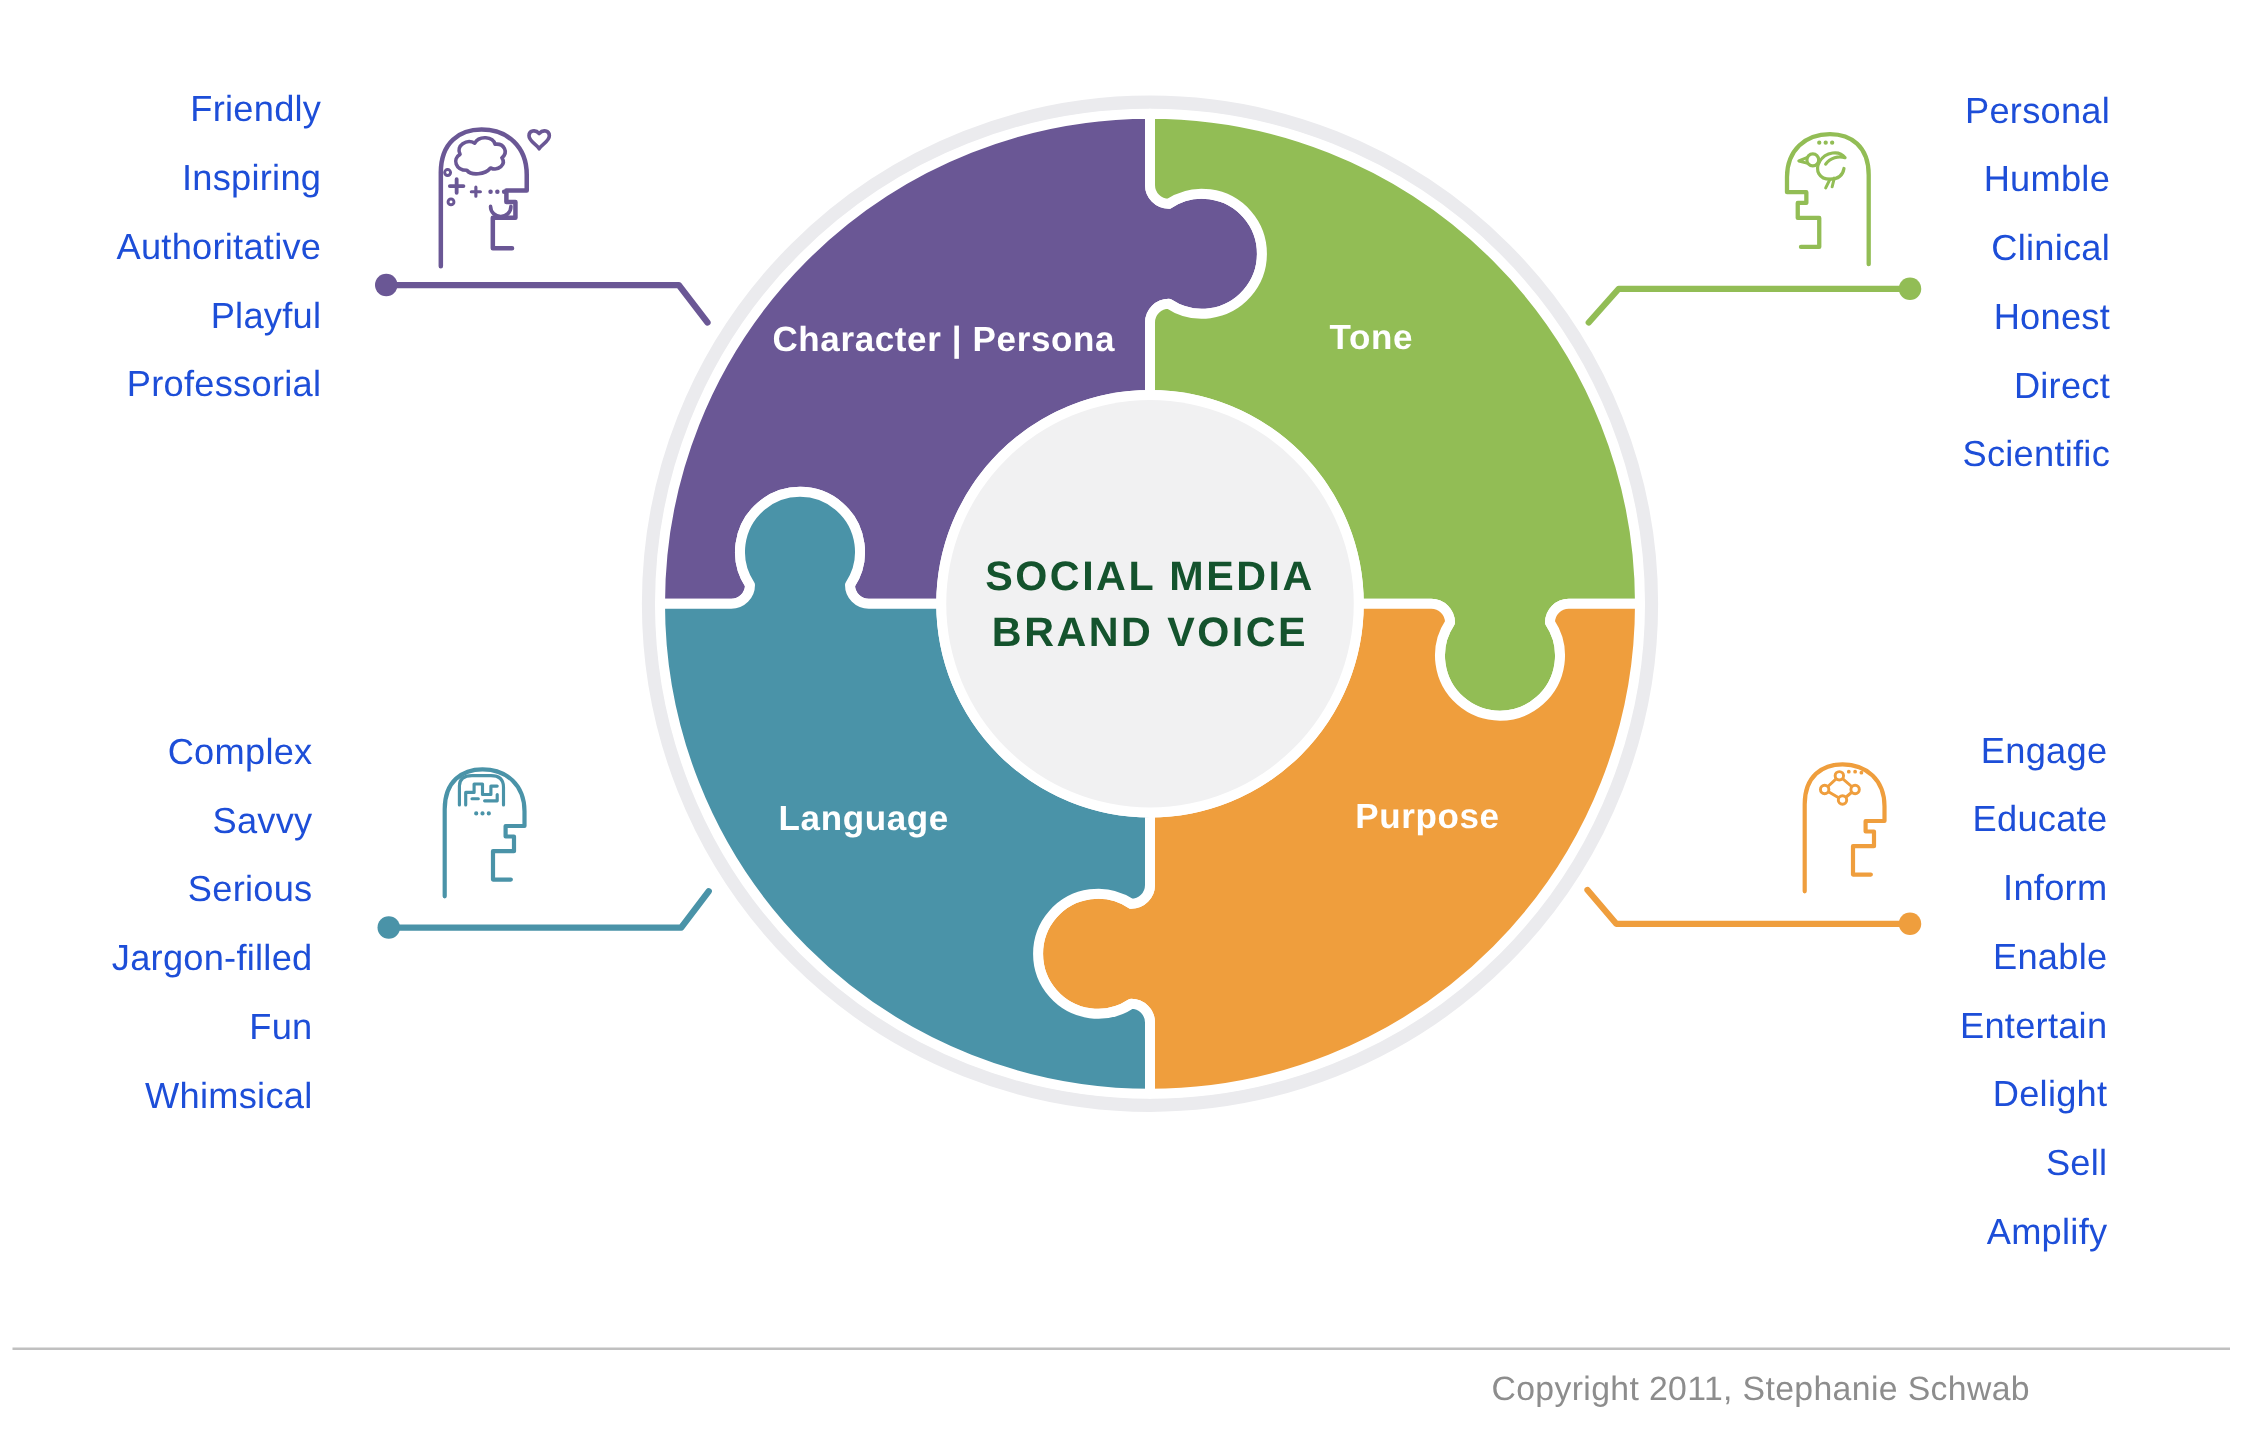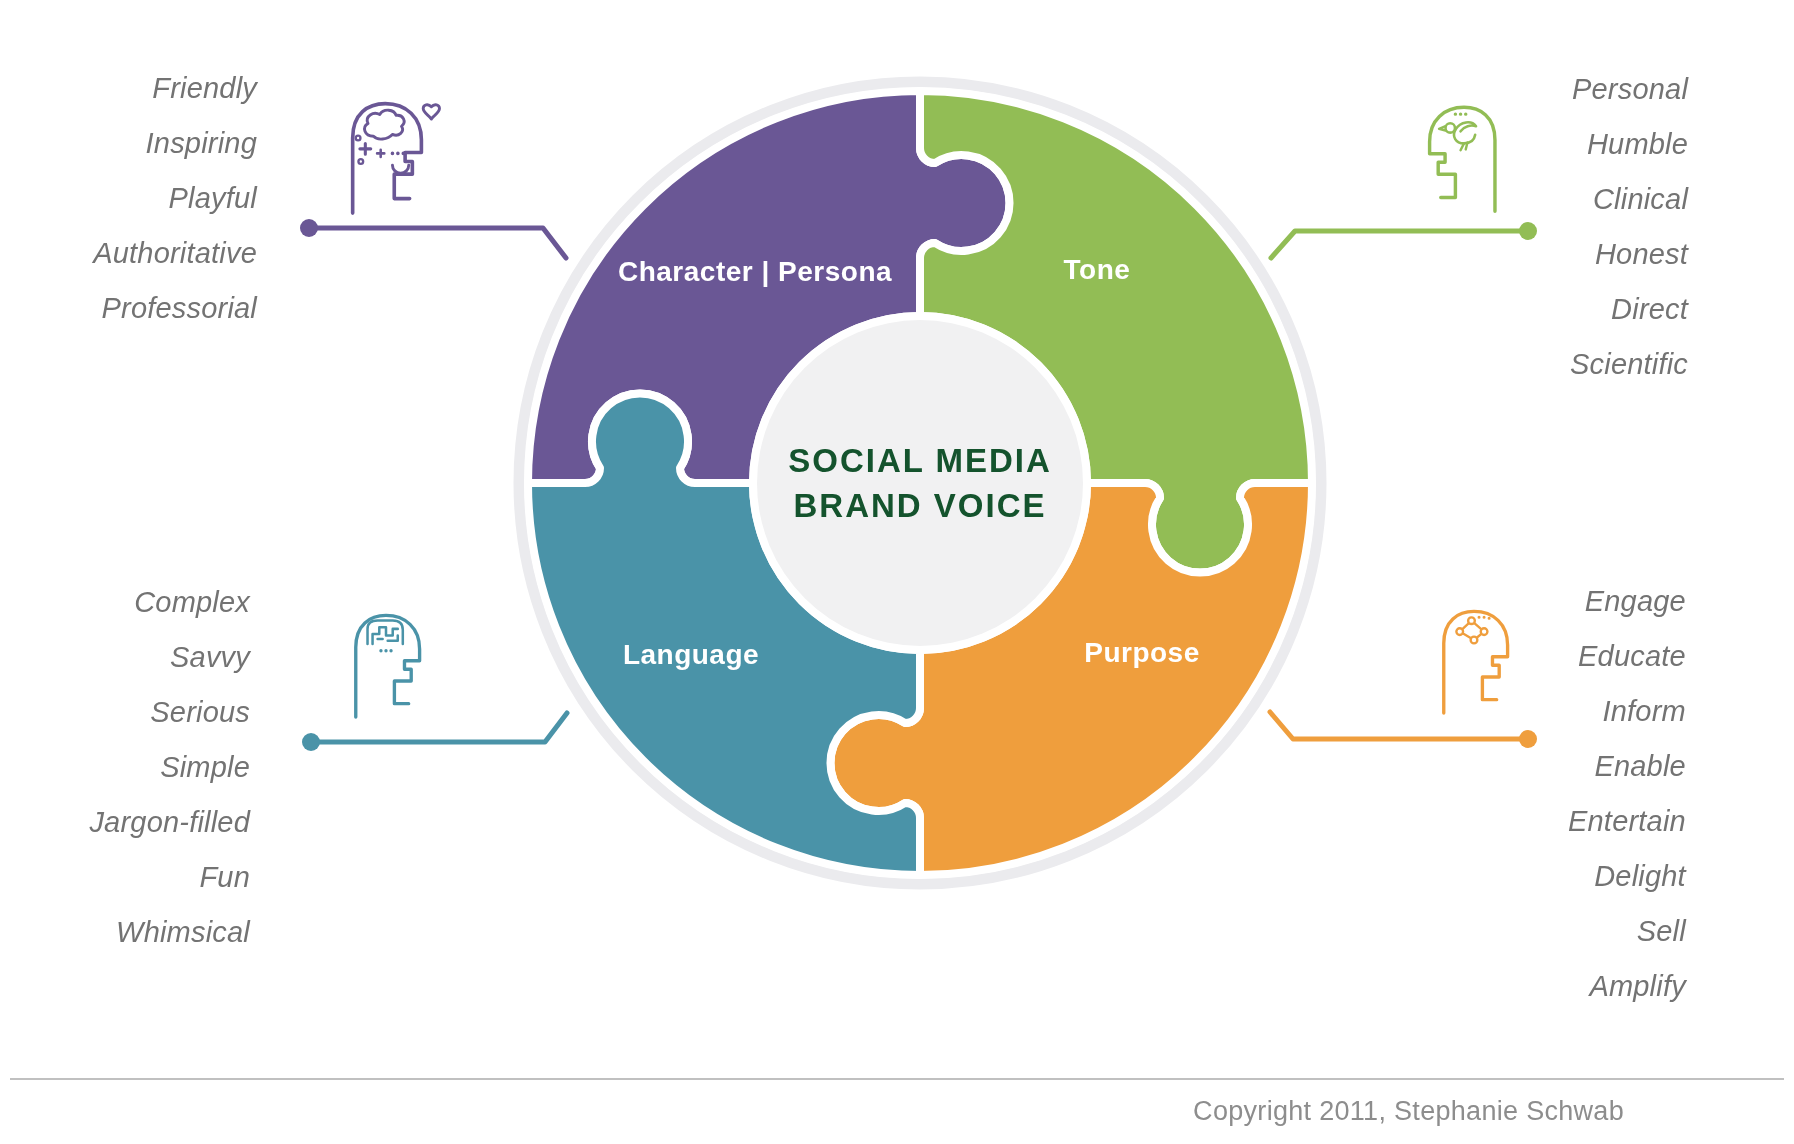--- a/index.html
+++ b/index.html
@@ -6,23 +6,22 @@
   body{
     width:1794px;height:1144px;position:relative;overflow:hidden;
     background:#ffffff;
     font-family:"Liberation Sans", sans-serif;
   }
   
   .trait-list{
     position:absolute;
     font-size:29px;
     line-height:55px;
-    color:#737373;
+    color:#1d4ed8;
     letter-spacing:0.2px;
-    font-style:italic;
   }
   .trait-list.align-right{text-align:right;}
   .trait-list.align-left{text-align:right;}
   #list-character{top:61px;right:1537px;}
   #list-tone{top:62px;left:1570px;}
   #list-language{top:575px;right:1544px;}
   #list-purpose{top:574px;left:1568px;}
   
   #puzzle-svg{position:absolute;left:510px;top:73px;width:820px;height:820px;}
   #leader-svg{position:absolute;left:0;top:0;width:1794px;height:1144px;pointer-events:none;}
@@ -56,39 +55,38 @@
     position:absolute;right:170px;top:1096px;
     font-size:27px;color:#8d8d8d;letter-spacing:0.3px;white-space:nowrap;
   }
 </style>
 </head>
 <body>
 
 <div class="trait-list align-right" id="list-character">
   <div>Friendly</div>
   <div>Inspiring</div>
+  <div>Authoritative</div>
   <div>Playful</div>
-  <div>Authoritative</div>
   <div>Professorial</div>
 </div>
 
 <div class="trait-list align-left" id="list-tone">
   <div>Personal</div>
   <div>Humble</div>
   <div>Clinical</div>
   <div>Honest</div>
   <div>Direct</div>
   <div>Scientific</div>
 </div>
 
 <div class="trait-list align-right" id="list-language">
   <div>Complex</div>
   <div>Savvy</div>
   <div>Serious</div>
-  <div>Simple</div>
   <div>Jargon-filled</div>
   <div>Fun</div>
   <div>Whimsical</div>
 </div>
 
 <div class="trait-list align-left" id="list-purpose">
   <div>Engage</div>
   <div>Educate</div>
   <div>Inform</div>
   <div>Enable</div>

